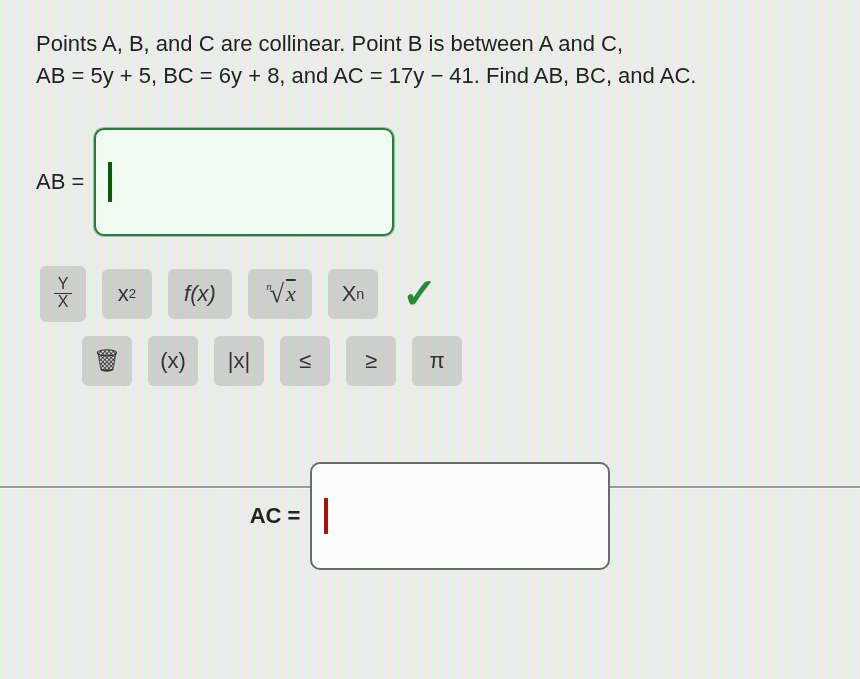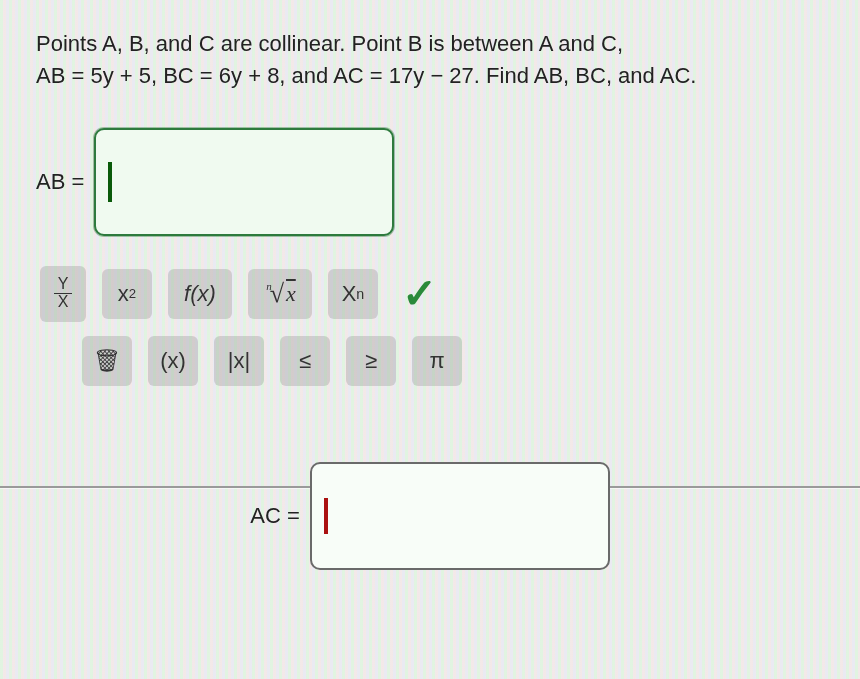--- a/index.html
+++ b/index.html
@@ -98,36 +98,37 @@
       height: 2px;
       background: #9a9a9a;
       box-shadow: 0 1px 0 rgba(255,255,255,0.5);
     }
     .ac-section {
       position: relative;
       display: flex;
       justify-content: center;
       align-items: center;
       padding-top: 48px;
+      font-weight: bold;
     }
     sup { font-size: 0.6em; }
     sub { font-size: 0.65em; }
     .root { font-family: 'Times New Roman', serif; }
     .nroot-n { font-size:11px; position:relative; top:-8px; left:2px;}
   </style>
 </head>
 <body>
 
 <div class="stripes"></div>
 
 <div class="content">
 
   <div class="problem-text">
     <div>Points A, B, and C are collinear. Point B is between A and C,</div>
-    <div>AB = 5y + 5, BC = 6y + 8, and AC = 17y − 27. Find AB, BC, and AC.</div>
+    <div>AB = 5y + 5, BC = 6y + 8, and AC = 17y − 41. Find AB, BC, and AC.</div>
   </div>
 
   <div class="input-row">
     <div class="field-group">
       <span class="field-label">AB =</span>
       <div class="math-input ab-input active">
         <span class="cursor green"></span>
         <span></span>
       </div>
     </div>

